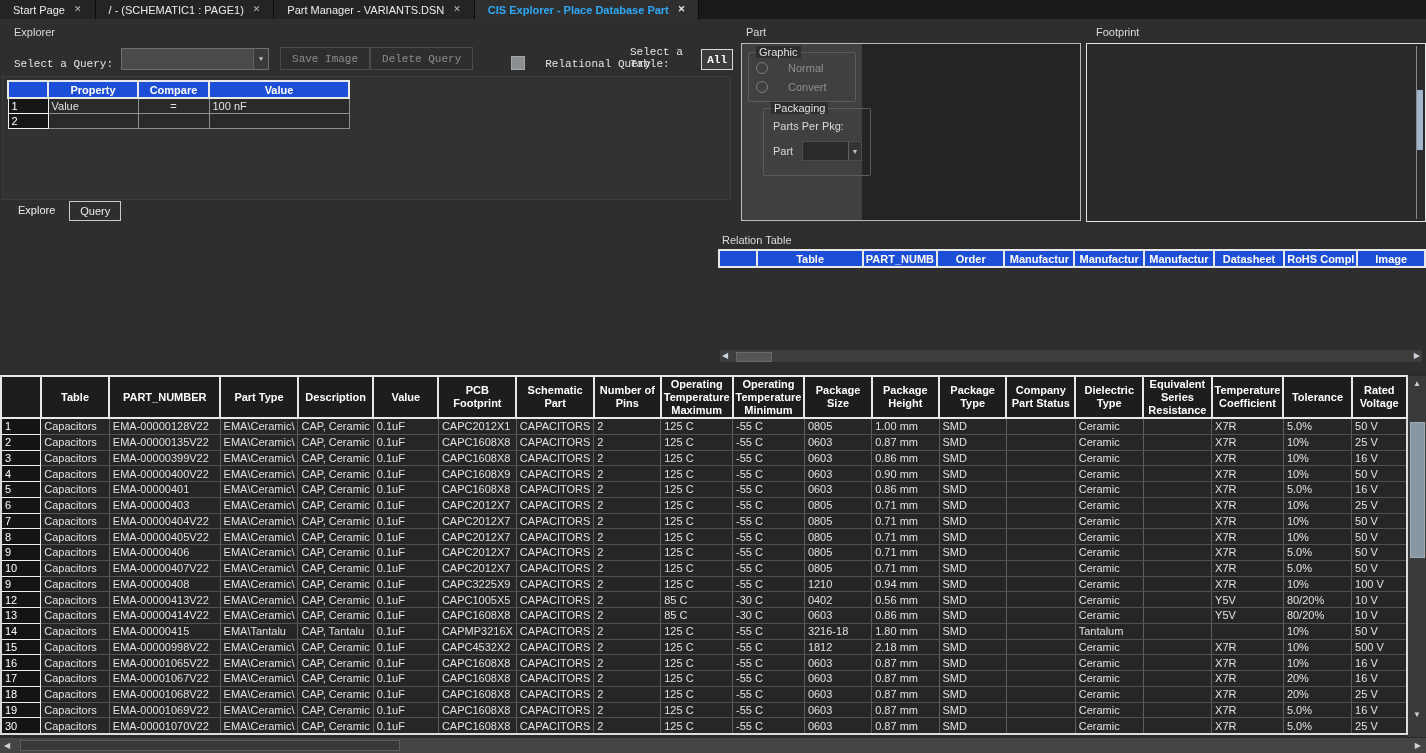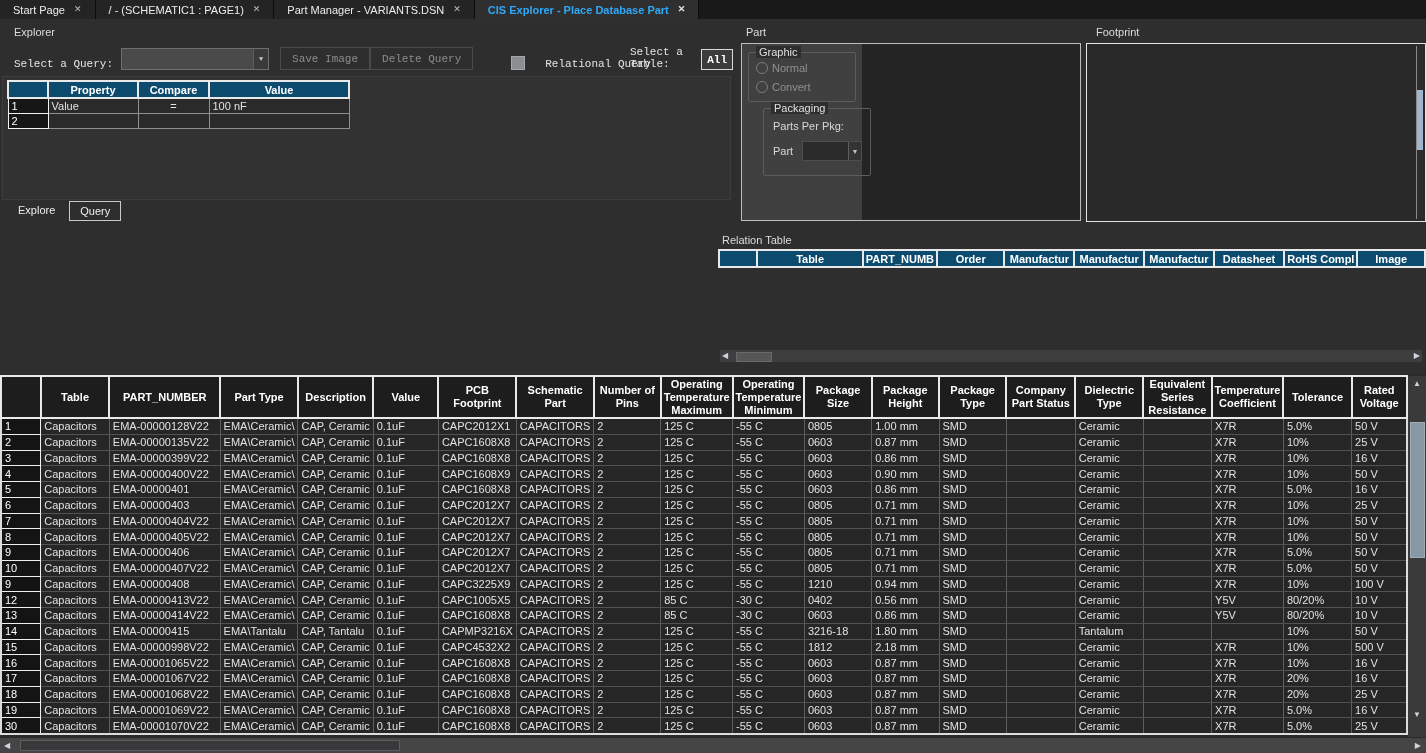--- a/index.html
+++ b/index.html
@@ -10,21 +10,21 @@
   .tabbar{position:absolute;left:0;top:0;width:1426px;height:19px;background:#191919;display:flex;align-items:stretch;}
   .doc-tab{display:flex;align-items:center;gap:9px;padding:0 13px;background:#242424;border-right:1px solid #0c0c0c;color:#ededed;white-space:nowrap;cursor:default;}
   .doc-tab.active{background:#2f2f2f;color:#2fa9f7;font-weight:bold;}
   .doc-tab .close{color:#bdbdbd;font-size:9px;line-height:9px;}
   .doc-tab.active .close{color:#e8e8e8;}
 
   .panel-title{position:absolute;color:#dcdcdc;}
 
   
   table.grid{border-collapse:collapse;table-layout:fixed;}
-  .grid th{background:#0c4a6e;color:#fff;font-weight:bold;font-size:11px;border:2px solid #e9e9e9;height:15px;padding:0 2px;overflow:hidden;white-space:nowrap;text-align:center;}
+  .grid th{background:#1d4ed8;color:#fff;font-weight:bold;font-size:11px;border:2px solid #e9e9e9;height:15px;padding:0 2px;overflow:hidden;white-space:nowrap;text-align:center;}
   .grid td{background:#2a2a2a;color:#e2e2e2;border:1px solid #8f8f8f;height:14px;padding:0 3px;overflow:hidden;white-space:nowrap;}
   .grid td.rowhdr{background:#161616;border:1px solid #f2f2f2;color:#fff;}
   .tbl-query{border:1px dotted #cfcfcf;}
   .tbl-query td:nth-child(3){text-align:center;}
 
   
   .tbl-main{border:2px solid #dcdcdc;}
   .tbl-main th{white-space:normal;word-wrap:break-word;line-height:13px;height:40px;vertical-align:middle;background:#1d1d1d;}
   .tbl-main td{background:#262626;border:none;border-right:1px solid #5e5e5e;border-bottom:1px solid #525252;height:14.75px;line-height:14px;}
   .tbl-main td.rowhdr{background:#141414;border:1px solid #efefef;}
@@ -38,21 +38,21 @@
   .checkbox{width:12px;height:12px;background:#8b8f92;border:1px solid #a7a7a7;display:inline-block;}
   .grid-zone{position:absolute;background:#323232;border:1px solid #3d3d3d;}
   .bottom-tabs{position:absolute;display:flex;align-items:flex-start;gap:4px;}
   .btab{padding:3px 10px;color:#eee;}
   .btab.active{border:1px solid #c9c9c9;background:#2e2e2e;}
 
   
   .outline-box{position:absolute;border:1px solid #b9bdc1;background:#404040;}
   .groupbox{position:absolute;border:1px solid #5c5c5c;border-radius:2px;}
   .groupbox .legend{position:absolute;top:-7px;left:7px;background:#2e2e2e;padding:0 3px;color:#e0e0e0;}
-  .radio-row{display:flex;align-items:center;gap:4px;color:#8f8f8f;}
+  .radio-row{display:flex;align-items:center;gap:20px;color:#8f8f8f;}
   .radio{width:10px;height:10px;border:1px solid #7c7c7c;border-radius:50%;background:transparent;}
   .dark-zone{position:absolute;background:#242424;}
 
   
   .sb-track-v{position:absolute;background:#3a3a3a;}
   .sb-track-h{position:absolute;background:#454545;}
   .sb-thumb{position:absolute;background:#39393b;border:1px solid #5d5d5d;}
   .sb-arrow{position:absolute;color:#ccd5dd;font-size:8px;line-height:8px;text-align:center;}
   .fp-sb{position:absolute;right:2px;top:2px;bottom:2px;width:6px;background:#2b2b2b;border-left:1px solid #8a8a8a;}
   .fp-thumb{position:absolute;left:0;width:6px;background:#9fb6cb;}

